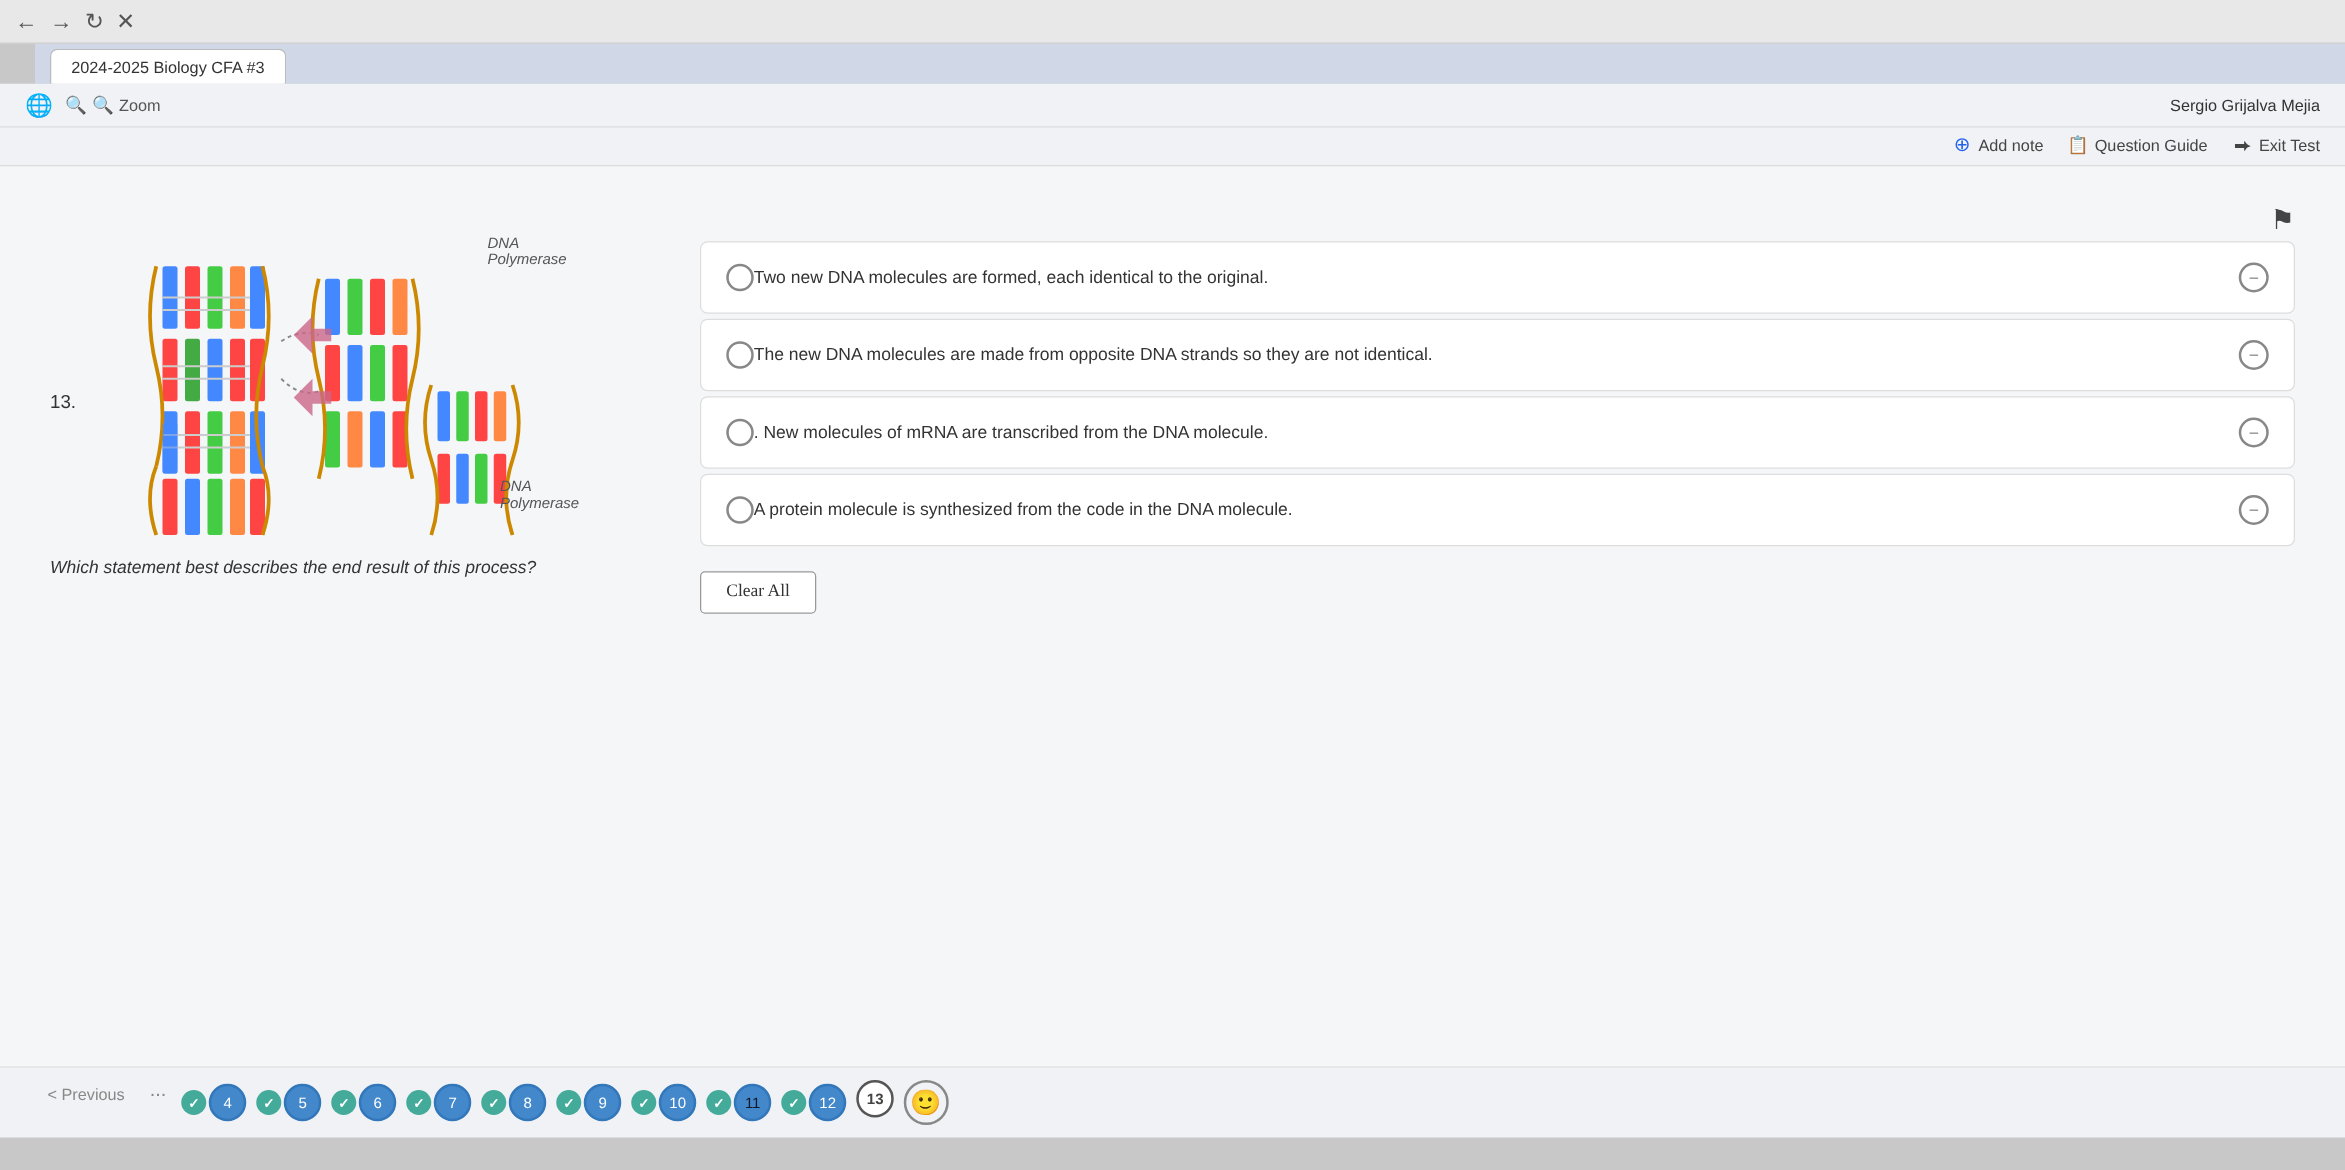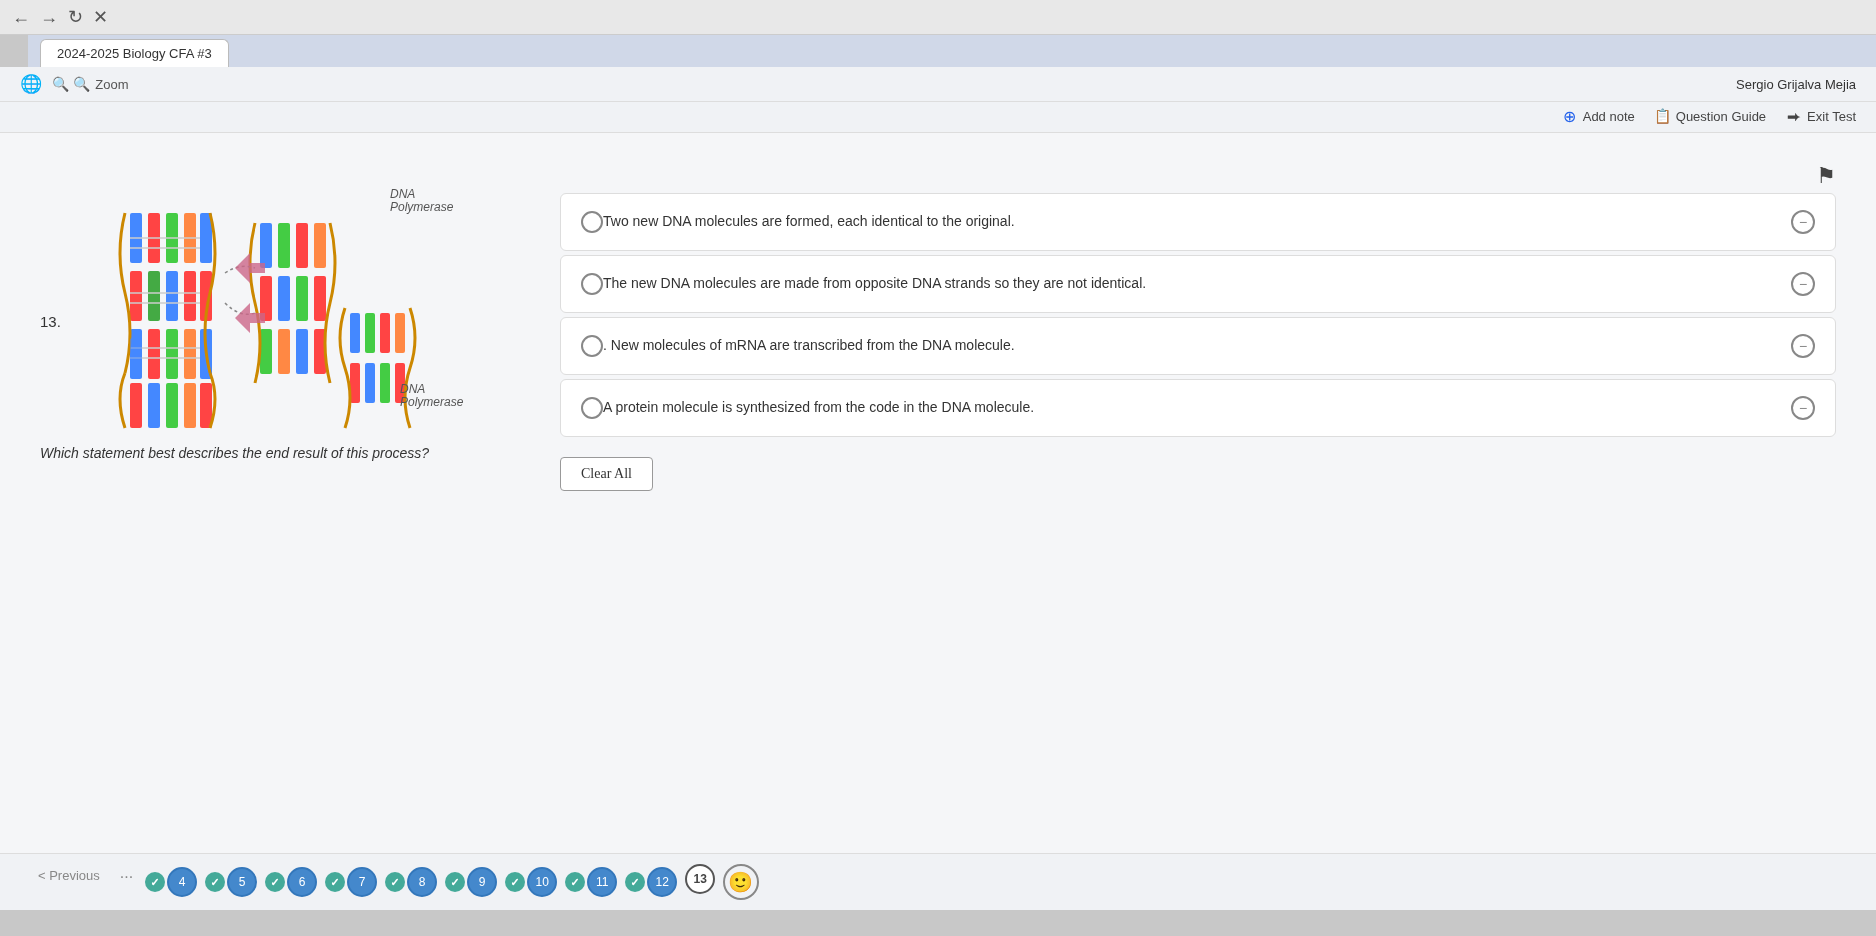--- a/index.html
+++ b/index.html
@@ -492,21 +492,21 @@
     <div class="dot-with-check">
       <div class="check-icon">✓</div>
       <div class="dot-num" style="background:#4488cc; color:white; border-color:#3377bb;">9</div>
     </div>
     <div class="dot-with-check">
       <div class="check-icon">✓</div>
       <div class="dot-num" style="background:#4488cc; color:white; border-color:#3377bb;">10</div>
     </div>
     <div class="dot-with-check">
       <div class="check-icon">✓</div>
-      <div class="dot-num" style="background:#4488cc; color:#ffffff; border-color:#3377bb;">11</div>
+      <div class="dot-num" style="background:#4488cc; color:#0f172a; border-color:#3377bb;">11</div>
     </div>
     <div class="dot-with-check">
       <div class="check-icon">✓</div>
       <div class="dot-num" style="background:#4488cc; color:white; border-color:#3377bb;">12</div>
     </div>
 
     <div class="dot-num active" style="border:2px solid #555; font-weight:bold;">13</div>
 
     <div class="smiley-icon">
       <span>🙂</span>

